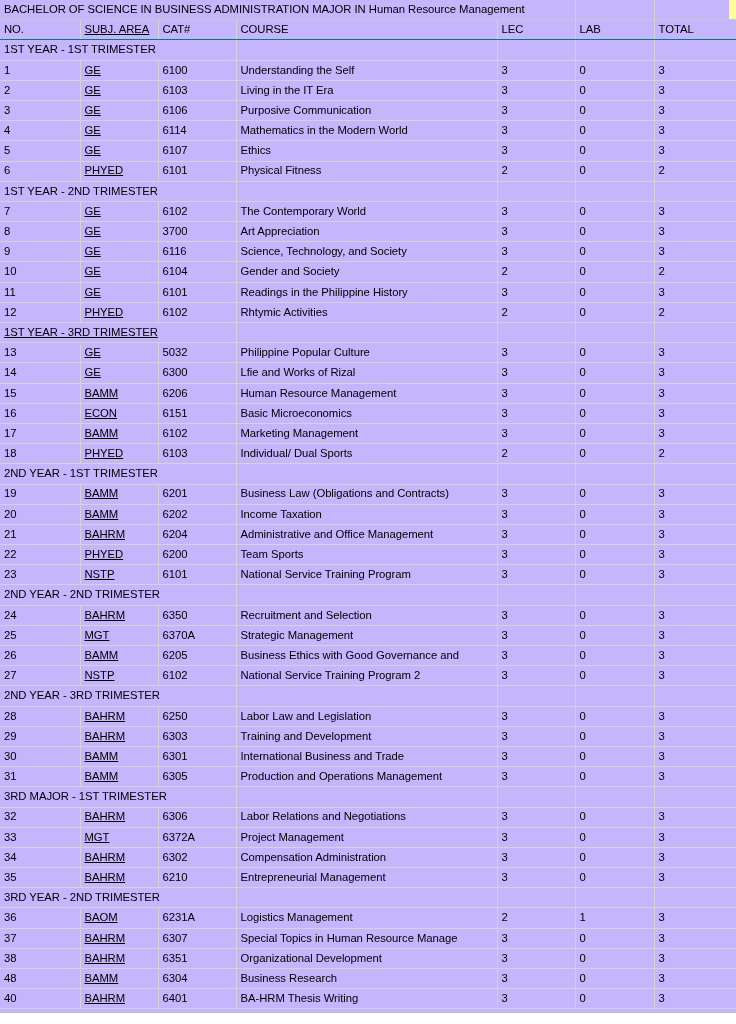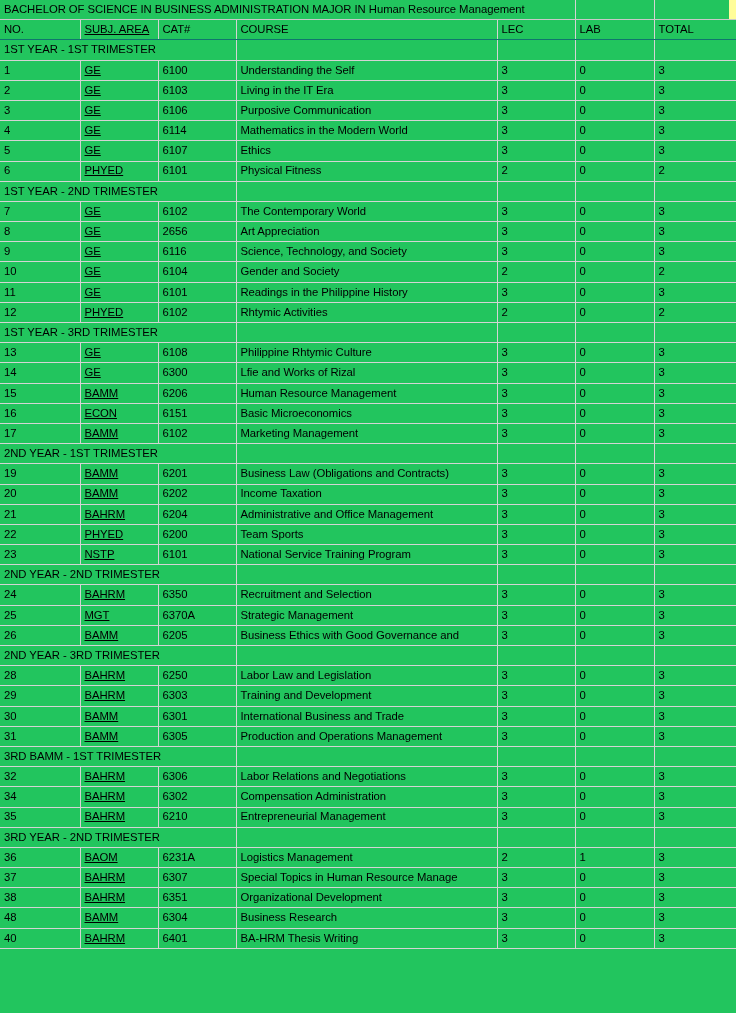--- a/index.html
+++ b/index.html
@@ -12,21 +12,21 @@
     height: 1024px;
     overflow: hidden;
     font-family: "Liberation Sans", sans-serif;
     color: #000000;
     -webkit-font-smoothing: antialiased;
   }
   #sheet {
     position: relative;
     width: 736px;
     height: 1024px;
-    background: #22c55e;
+    background: #c4b5fd;
   }
   table.grid {
     border-collapse: collapse;
     table-layout: fixed;
     width: 736px;
     font-size: 11.3px;
     line-height: 1;
   }
   table.grid td {
     height: 19.2px;
@@ -187,21 +187,21 @@
           <td class="c-subj">GE</td>
           <td class="c-cat">6102</td>
           <td class="c-course">The Contemporary World</td>
           <td class="c-lec">3</td>
           <td class="c-lab">0</td>
           <td class="c-total">3</td>
         </tr>
         <tr>
           <td class="c-no">8</td>
           <td class="c-subj">GE</td>
-          <td class="c-cat">2656</td>
+          <td class="c-cat">3700</td>
           <td class="c-course">Art Appreciation</td>
           <td class="c-lec">3</td>
           <td class="c-lab">0</td>
           <td class="c-total">3</td>
         </tr>
         <tr>
           <td class="c-no">9</td>
           <td class="c-subj">GE</td>
           <td class="c-cat">6116</td>
           <td class="c-course">Science, Technology, and Society</td>
@@ -230,31 +230,31 @@
         <tr>
           <td class="c-no">12</td>
           <td class="c-subj">PHYED</td>
           <td class="c-cat">6102</td>
           <td class="c-course">Rhtymic Activities</td>
           <td class="c-lec">2</td>
           <td class="c-lab">0</td>
           <td class="c-total">2</td>
         </tr>
         <tr>
-          <td class="c-no titlecell" colspan="3" style="border-right: 1px solid rgb(212, 212, 212);">1ST YEAR - 3RD TRIMESTER</td>
+          <td class="c-no titlecell" colspan="3" style="border-right: 1px solid rgb(212, 212, 212); text-decoration: underline;">1ST YEAR - 3RD TRIMESTER</td>
           <td class="c-course"></td>
           <td class="c-lec"></td>
           <td class="c-lab"></td>
           <td class="c-total"></td>
         </tr>
         <tr>
           <td class="c-no">13</td>
           <td class="c-subj">GE</td>
-          <td class="c-cat">6108</td>
-          <td class="c-course">Philippine Rhtymic Culture</td>
+          <td class="c-cat">5032</td>
+          <td class="c-course">Philippine Popular Culture</td>
           <td class="c-lec">3</td>
           <td class="c-lab">0</td>
           <td class="c-total">3</td>
         </tr>
         <tr>
           <td class="c-no">14</td>
           <td class="c-subj">GE</td>
           <td class="c-cat">6300</td>
           <td class="c-course">Lfie and Works of Rizal</td>
           <td class="c-lec">3</td>
@@ -282,20 +282,29 @@
         <tr>
           <td class="c-no">17</td>
           <td class="c-subj">BAMM</td>
           <td class="c-cat">6102</td>
           <td class="c-course">Marketing Management</td>
           <td class="c-lec">3</td>
           <td class="c-lab">0</td>
           <td class="c-total">3</td>
         </tr>
         <tr>
+          <td class="c-no">18</td>
+          <td class="c-subj">PHYED</td>
+          <td class="c-cat">6103</td>
+          <td class="c-course">Individual/ Dual Sports</td>
+          <td class="c-lec">2</td>
+          <td class="c-lab">0</td>
+          <td class="c-total">2</td>
+        </tr>
+        <tr>
           <td class="c-no titlecell" colspan="3" style="border-right: 1px solid rgb(212, 212, 212);">2ND YEAR - 1ST TRIMESTER</td>
           <td class="c-course"></td>
           <td class="c-lec"></td>
           <td class="c-lab"></td>
           <td class="c-total"></td>
         </tr>
         <tr>
           <td class="c-no">19</td>
           <td class="c-subj">BAMM</td>
           <td class="c-cat">6201</td>
@@ -368,20 +377,29 @@
         <tr>
           <td class="c-no">26</td>
           <td class="c-subj">BAMM</td>
           <td class="c-cat">6205</td>
           <td class="c-course">Business Ethics with Good Governance and</td>
           <td class="c-lec">3</td>
           <td class="c-lab">0</td>
           <td class="c-total">3</td>
         </tr>
         <tr>
+          <td class="c-no">27</td>
+          <td class="c-subj">NSTP</td>
+          <td class="c-cat">6102</td>
+          <td class="c-course">National Service Training Program 2</td>
+          <td class="c-lec">3</td>
+          <td class="c-lab">0</td>
+          <td class="c-total">3</td>
+        </tr>
+        <tr>
           <td class="c-no titlecell" colspan="3" style="border-right: 1px solid rgb(212, 212, 212);">2ND YEAR - 3RD TRIMESTER</td>
           <td class="c-course"></td>
           <td class="c-lec"></td>
           <td class="c-lab"></td>
           <td class="c-total"></td>
         </tr>
         <tr>
           <td class="c-no">28</td>
           <td class="c-subj">BAHRM</td>
           <td class="c-cat">6250</td>
@@ -411,31 +429,40 @@
         <tr>
           <td class="c-no">31</td>
           <td class="c-subj">BAMM</td>
           <td class="c-cat">6305</td>
           <td class="c-course">Production and Operations Management</td>
           <td class="c-lec">3</td>
           <td class="c-lab">0</td>
           <td class="c-total">3</td>
         </tr>
         <tr>
-          <td class="c-no titlecell" colspan="3" style="border-right: 1px solid rgb(212, 212, 212);">3RD BAMM - 1ST TRIMESTER</td>
+          <td class="c-no titlecell" colspan="3" style="border-right: 1px solid rgb(212, 212, 212);">3RD MAJOR - 1ST TRIMESTER</td>
           <td class="c-course"></td>
           <td class="c-lec"></td>
           <td class="c-lab"></td>
           <td class="c-total"></td>
         </tr>
         <tr>
           <td class="c-no">32</td>
           <td class="c-subj">BAHRM</td>
           <td class="c-cat">6306</td>
           <td class="c-course">Labor Relations and Negotiations</td>
+          <td class="c-lec">3</td>
+          <td class="c-lab">0</td>
+          <td class="c-total">3</td>
+        </tr>
+        <tr>
+          <td class="c-no">33</td>
+          <td class="c-subj">MGT</td>
+          <td class="c-cat">6372A</td>
+          <td class="c-course">Project Management</td>
           <td class="c-lec">3</td>
           <td class="c-lab">0</td>
           <td class="c-total">3</td>
         </tr>
         <tr>
           <td class="c-no">34</td>
           <td class="c-subj">BAHRM</td>
           <td class="c-cat">6302</td>
           <td class="c-course">Compensation Administration</td>
           <td class="c-lec">3</td>

